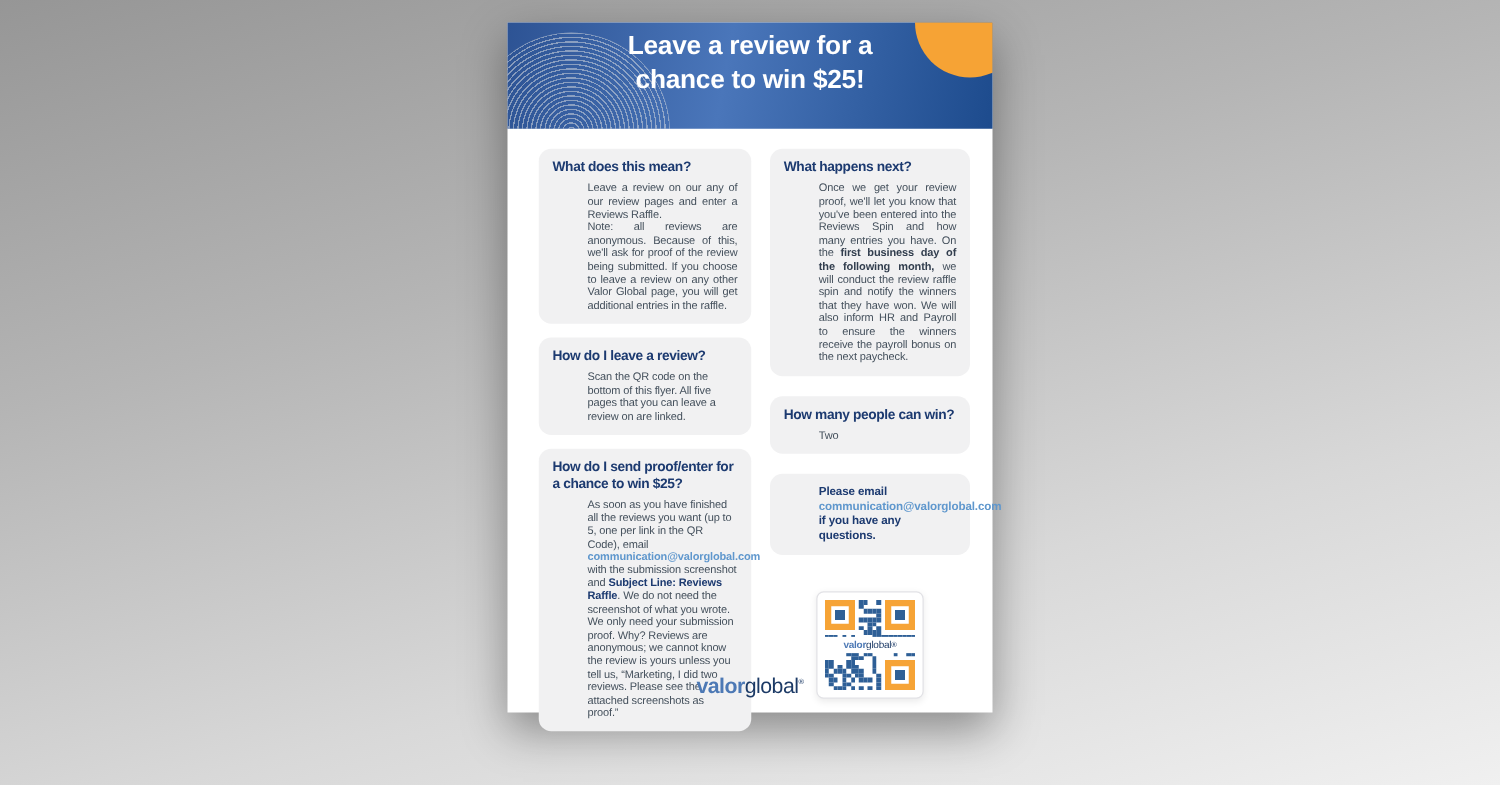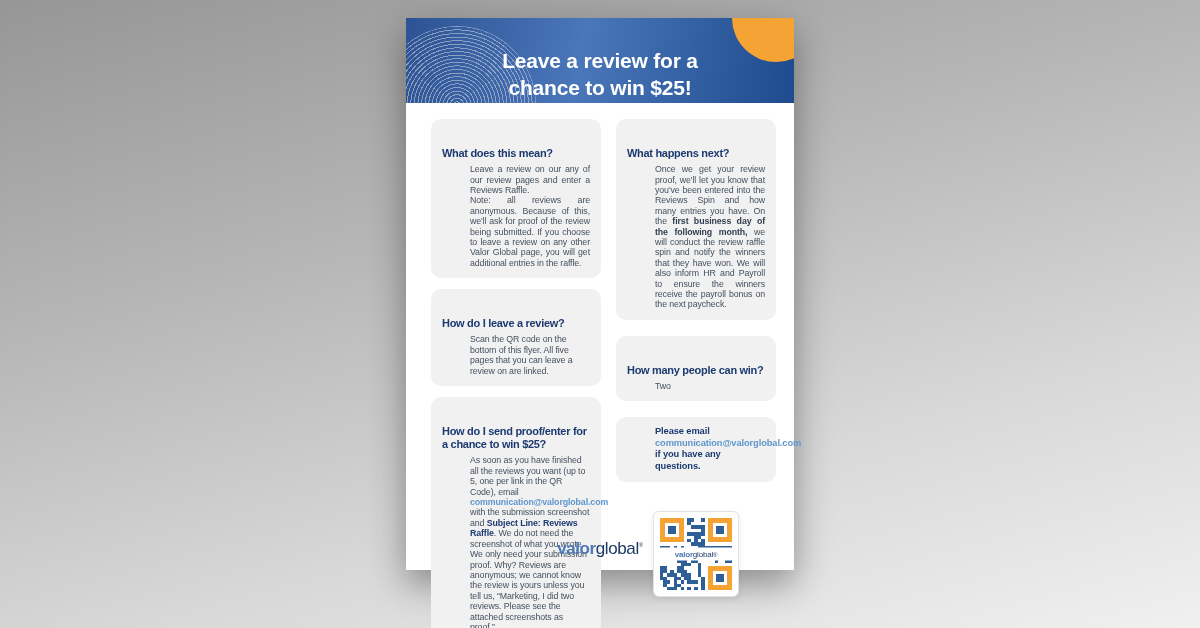--- a/index.html
+++ b/index.html
@@ -26,37 +26,37 @@
   .rings{
     position:absolute; left:-28px; top:8px; width:158px; height:158px; border-radius:50%;
     background:repeating-radial-gradient(circle at center,
       rgba(0,0,0,0) 0 2.6px, rgba(208,213,220,.55) 2.6px 3.6px);
   }
   .orange-circle{
     position:absolute; top:-44px; left:326px; width:88px; height:88px;
     border-radius:50%; background:var(--orange);
   }
   .title{
-    position:relative; z-index:2; text-align:center; padding-top:30px;
+    position:relative; z-index:2; text-align:center; padding-top:6px;
     color:#fff; font-size:21px; font-weight:700; line-height:1.28;
     letter-spacing:-.2px; white-space:pre-line;
   }
   
   .intro{
     margin:10px 30px 0 32px; font-size:9.5px; line-height:12.2px;
     color:#3c4650; text-align:justify;
   }
   
   .cols{display:flex; gap:15px; margin:16px 0 0 25px}
   .col-l{width:170px; display:flex; flex-direction:column; gap:11px}
   .col-r{width:160px; display:flex; flex-direction:column; gap:16px}
   .card{background:var(--card-bg); border-radius:10px; padding:9px 11px 10px}
   .card h3{
     color:var(--navy); font-size:11px; line-height:1.2; letter-spacing:-.3px;
-    margin-bottom:4px; font-weight:700;margin-top:19px;
+    margin-bottom:4px; font-weight:700;
   }
   .card .bd{
     font-size:8.8px; line-height:10.4px; color:var(--body-text);
     white-space:pre-line; letter-spacing:-.1px;margin-left:28px;
   }
   .just{text-align:justify}
   .seg-n{}
   .seg-b{font-weight:700; color:#323e4e}
   .seg-em{font-weight:700; color:var(--navy)}
   .seg-link{font-weight:600; color:var(--link)}

